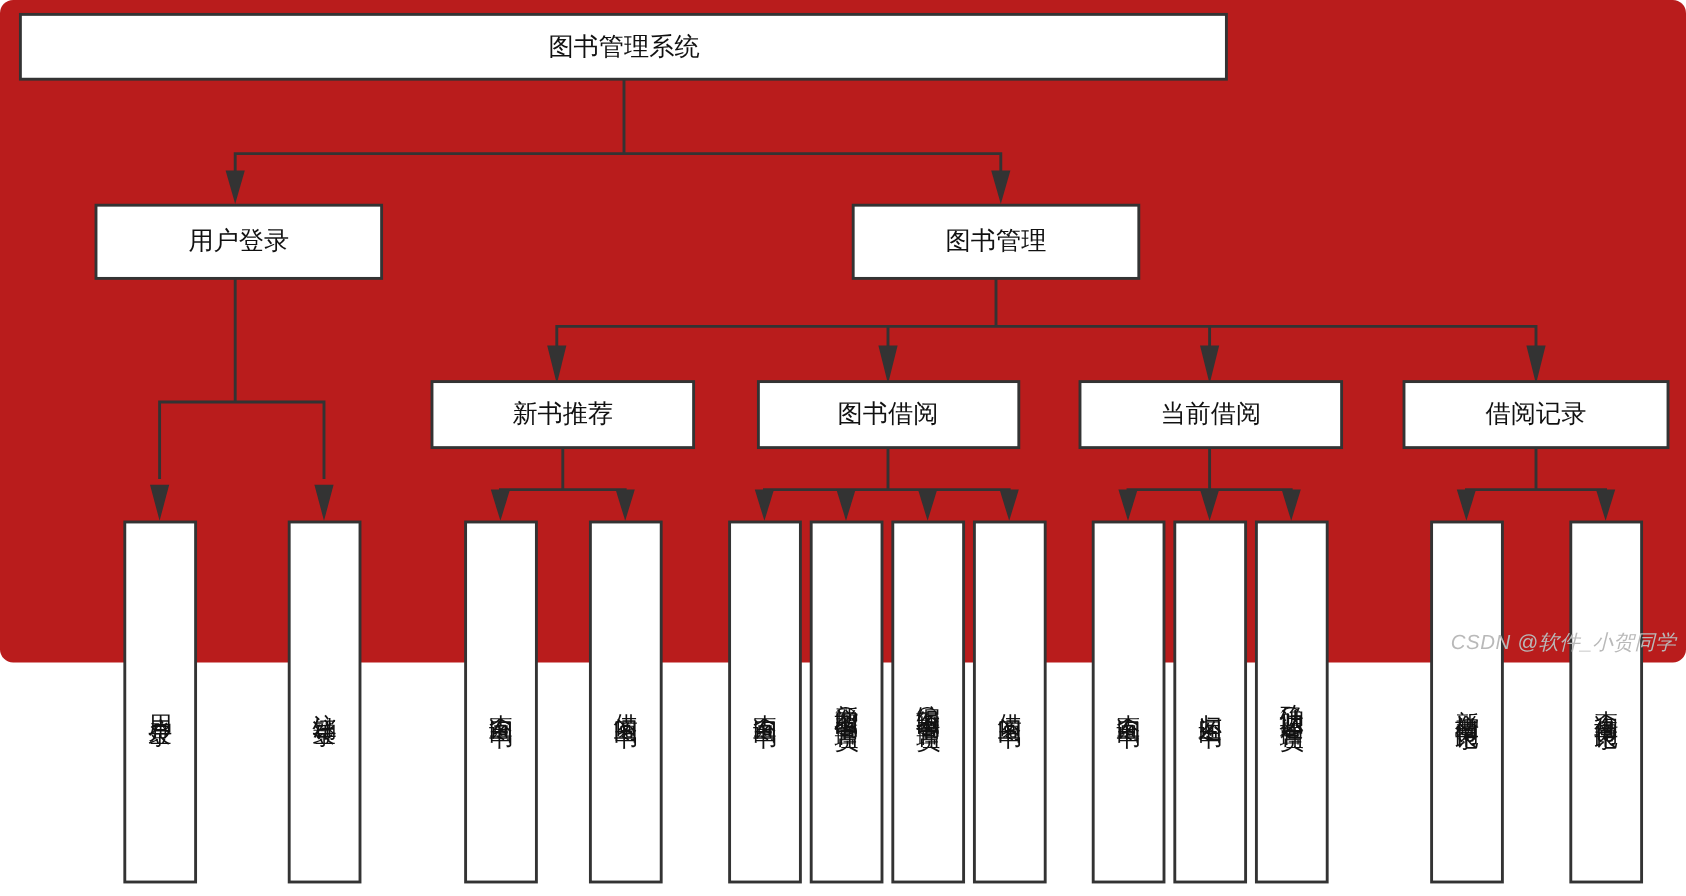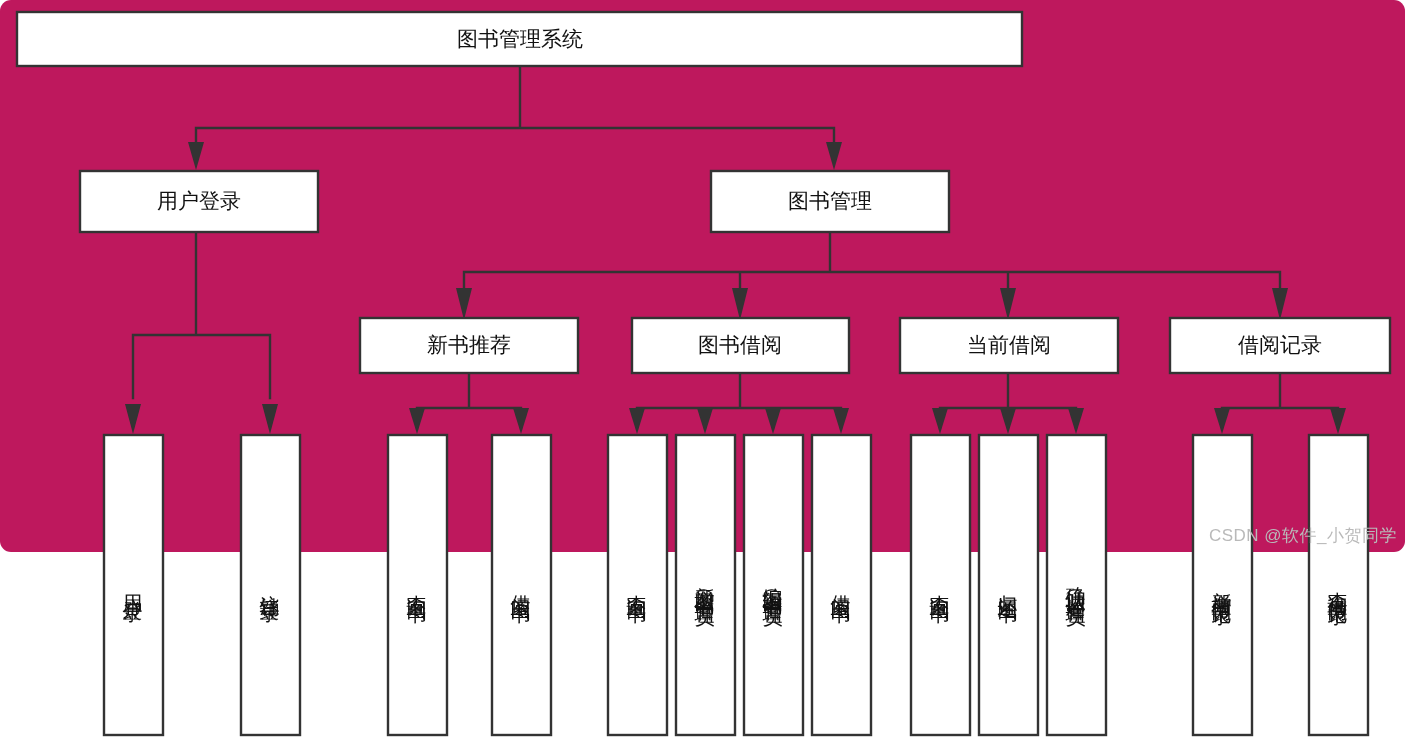--- a/index.html
+++ b/index.html
@@ -11,21 +11,21 @@
     width: 1405px;
     height: 747px;
     font-family: "Liberation Sans", "DejaVu Sans", sans-serif;
     overflow: hidden;
     position: relative;
   }
   #diagram-root {
     position: relative;
     width: 1405px;
     height: 552px;
-    background: #be185d;
+    background: #b91c1c;
     border-radius: 11px;
   }
   svg#flowchart {
     display: block;
     width: 1405px;
     height: 747px;
   }
   .node-box {
     fill: #ffffff;
     stroke: #333333;
@@ -61,20 +61,21 @@
   .watermark {
     position: absolute;
     right: 8px;
     bottom: 5px;
     font-family: "Liberation Sans", "DejaVu Sans", sans-serif;
     font-size: 17px;
     color: #b9b9b9;
     letter-spacing: 0.5px;
     white-space: nowrap;
     pointer-events: none;
+    font-style: italic;
   }
 </style>
 </head>
 <body>
 
 <div id="diagram-root">
 
   <svg id="flowchart" viewBox="0 0 1405 747" xmlns="http://www.w3.org/2000/svg">
 
     <path class="connector" d="M 520 66 L 520 128 M 196 128 L 834 128 M 196 128 L 196 152 M 834 128 L 834 152"></path>

